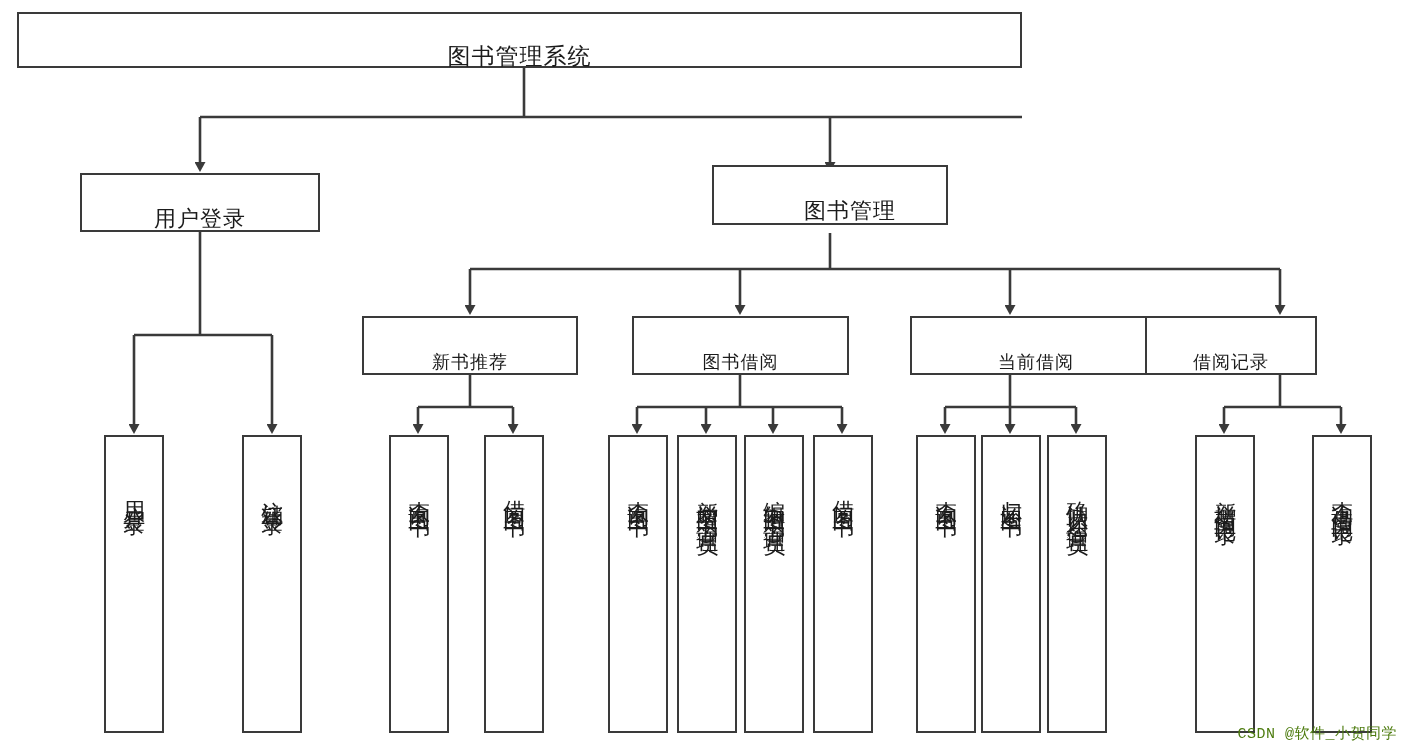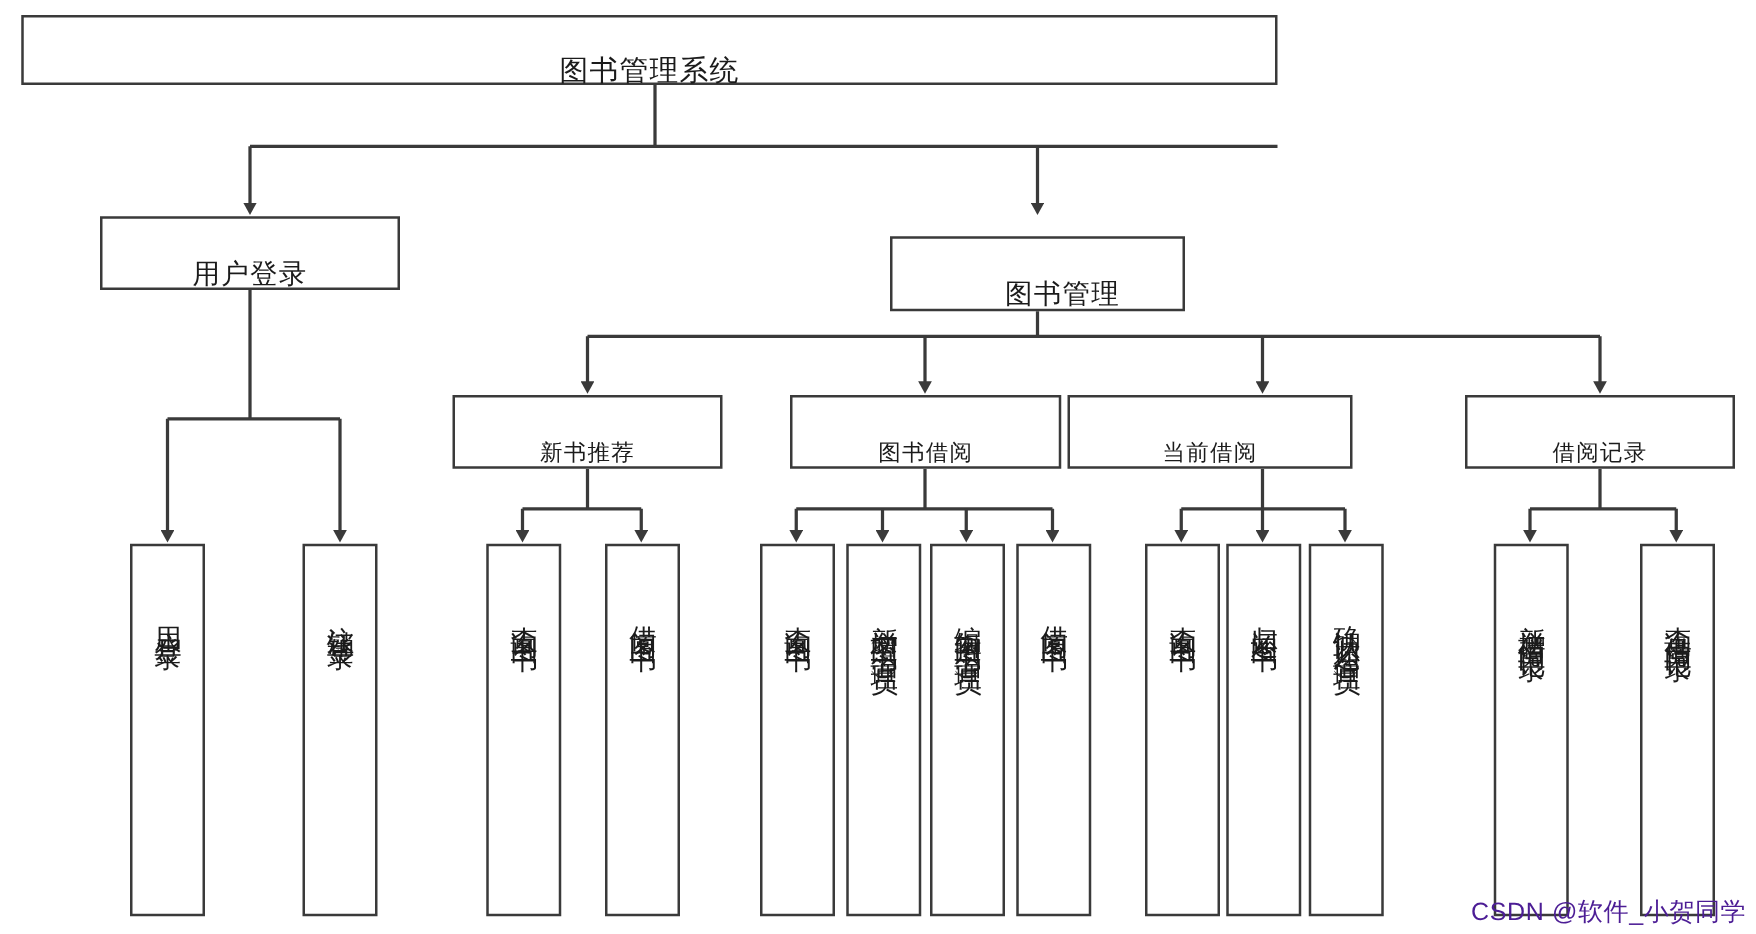--- a/index.html
+++ b/index.html
@@ -46,25 +46,26 @@
     text-orientation:upright;
     font-size:22px;
     line-height:1.12;
     letter-spacing:5px;
     white-space:nowrap;
   }
 
   .watermark{
     position:absolute;
     right:8px;bottom:4px;
-    font-size:20px;
-    color:#4c1d95;
+    font-size:15px;
+    color:#4d7c0f;
     letter-spacing:0.5px;
     white-space:nowrap;
     pointer-events:none;
+    font-family:Liberation Mono, monospace;
   }
 </style>
 </head>
 <body>
 
 <div id="stage">
 
   <svg id="wires" viewBox="0 0 1405 747" xmlns="http://www.w3.org/2000/svg">
     <defs>
       <marker id="arrow" markerWidth="10" markerHeight="11" refX="1" refY="5.5" orient="auto" markerUnits="userSpaceOnUse">
@@ -117,34 +118,34 @@
     </g>
   </svg>
 
   <div class="node root" style="left:17px;top:12px;width:1005px;height:56px;">
     <span class="lbl">图书管理系统</span>
   </div>
 
   <div class="node lvl2" style="left:80px;top:173px;width:240px;height:59px;">
     <span class="lbl">用户登录</span>
   </div>
-  <div class="node lvl2" style="left:712px;top:189px;width:236px;height:60px;padding-left:40px;">
+  <div class="node lvl2" style="left:712px;top:165px;width:236px;height:60px;padding-left:40px;">
     <span class="lbl">图书管理</span>
   </div>
 
   <div class="node lvl3" style="left:362px;top:316px;width:216px;height:59px;">
     <span class="lbl">新书推荐</span>
   </div>
   <div class="node lvl3" style="left:632px;top:316px;width:217px;height:59px;">
     <span class="lbl">图书借阅</span>
   </div>
-  <div class="node lvl3" style="left:854px;top:316px;width:228px;height:59px;">
+  <div class="node lvl3" style="left:910px;top:316px;width:252px;height:59px;">
     <span class="lbl">当前借阅</span>
   </div>
-  <div class="node lvl3" style="left:1172px;top:316px;width:216px;height:59px;">
+  <div class="node lvl3" style="left:1145px;top:316px;width:172px;height:59px;">
     <span class="lbl">借阅记录</span>
   </div>
 
   <div class="node leaf" style="left:104px;top:435px;width:60px;height:298px;">
     <span class="lbl">用户登录</span>
   </div>
   <div class="node leaf" style="left:242px;top:435px;width:60px;height:298px;">
     <span class="lbl">注销登录</span>
   </div>
 

